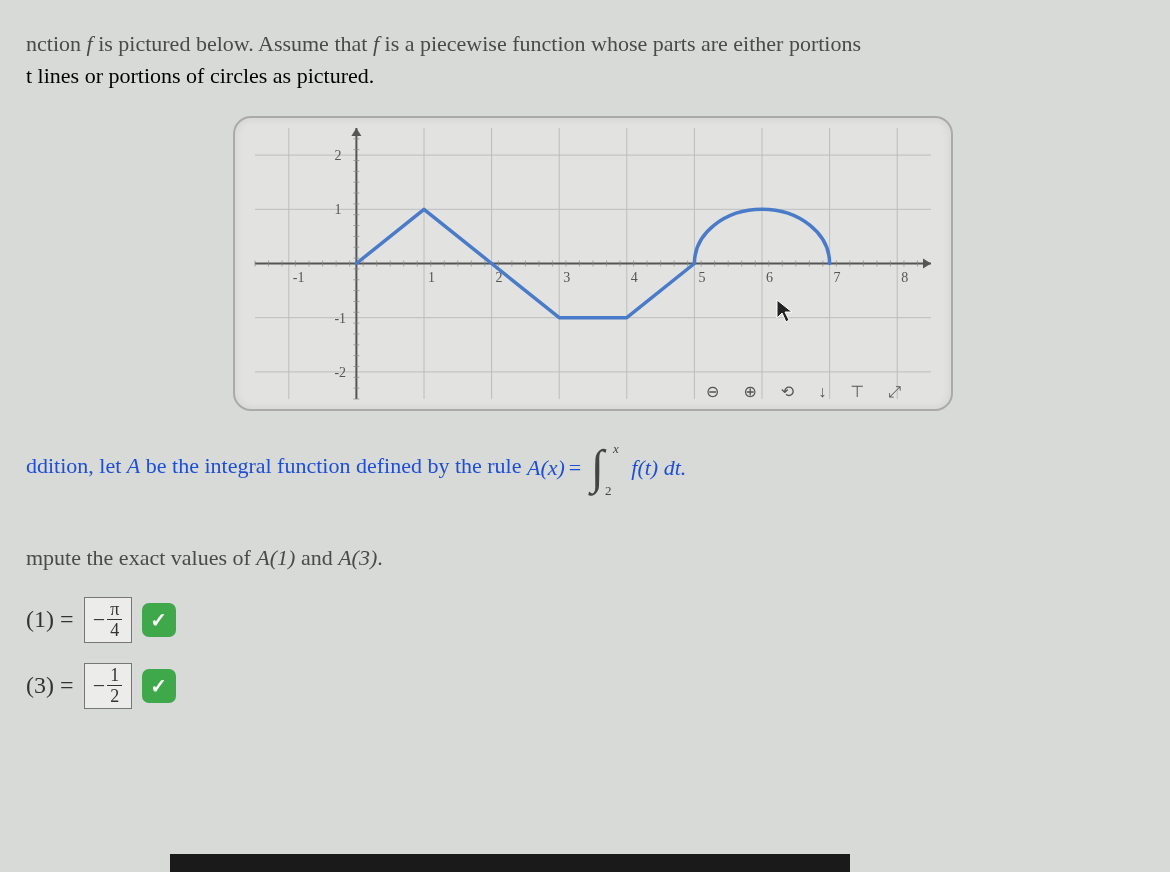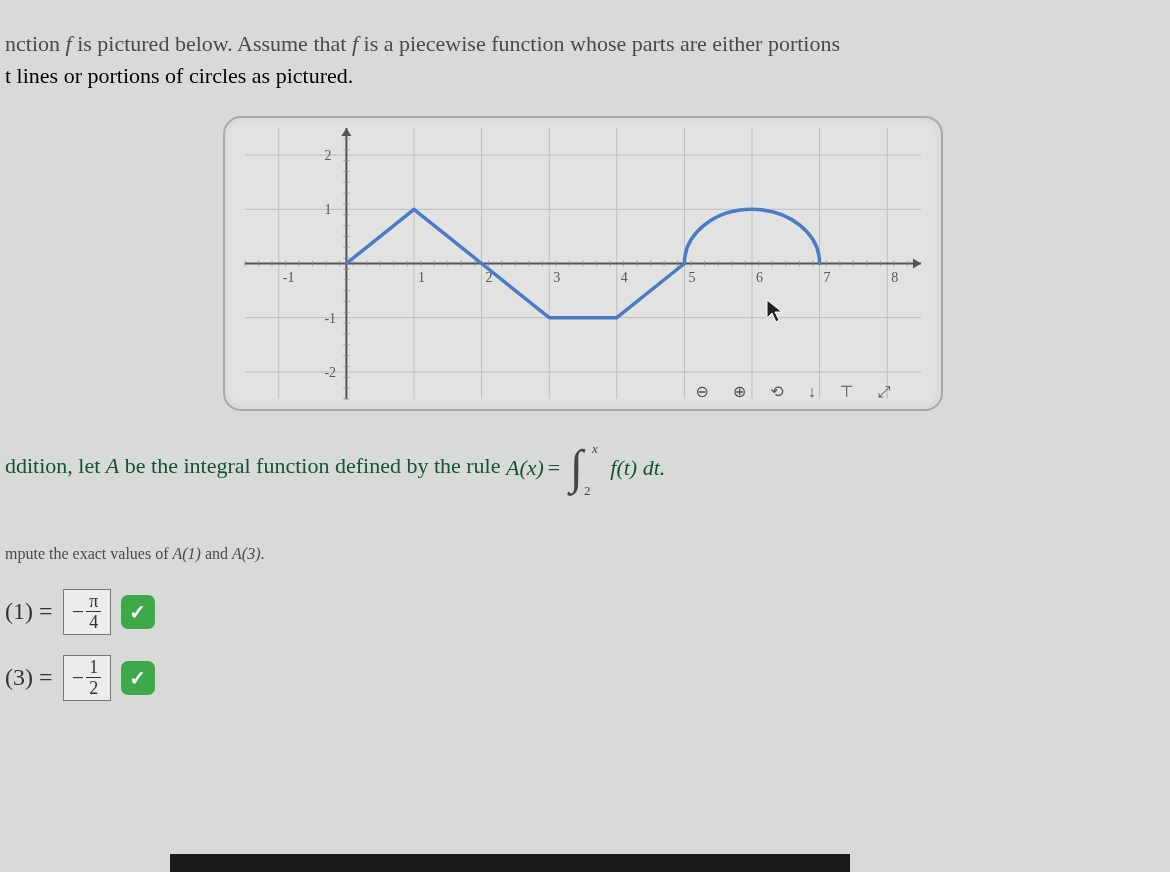--- a/index.html
+++ b/index.html
@@ -6,21 +6,21 @@
   body {
     font-family: Georgia, 'Times New Roman', serif;
     background: #d8dad8;
     width: 1170px;
     height: 872px;
     overflow: hidden;
     color: #333;
     position: relative;
   }
   .page {
-    padding: 28px 10px 10px 5px;
+    padding: 28px 10px 10px 26px;
   }
   .intro {
     font-size: 22px;
     line-height: 1.45;
     color: #4a4a4a;
     max-width: 1160px;
   }
   .intro .line2 { color: #000000; }
   .math-i { font-style: italic; font-family: 'Times New Roman', serif; }
   .chart-wrap {
@@ -29,32 +29,32 @@
     margin: 24px auto 28px auto;
     border: 2px solid #aaa;
     border-radius: 18px;
     background: #e2e3e1;
     box-shadow: inset 0 0 10px rgba(0,0,0,0.08);
     position: relative;
   }
   .chart-wrap svg { display:block; }
   .definition {
     font-size: 22px;
-    color: #14532d;
+    color: #1d4ed8;
     margin-bottom: 26px;
   }
   .definition .formula {
     display:inline-flex;
     align-items:center;
     vertical-align: middle;
     gap:4px;
   }
   .integral-svg { vertical-align: middle; }
   .compute {
-    font-size: 16px;
+    font-size: 22px;
     color: #4a4a4a;
     margin-bottom: 26px;
     margin-top: 48px;
   }
   .answer-row {
     display: flex;
     align-items: center;
     font-size: 24px;
     color: #333;
     margin-bottom: 20px;

